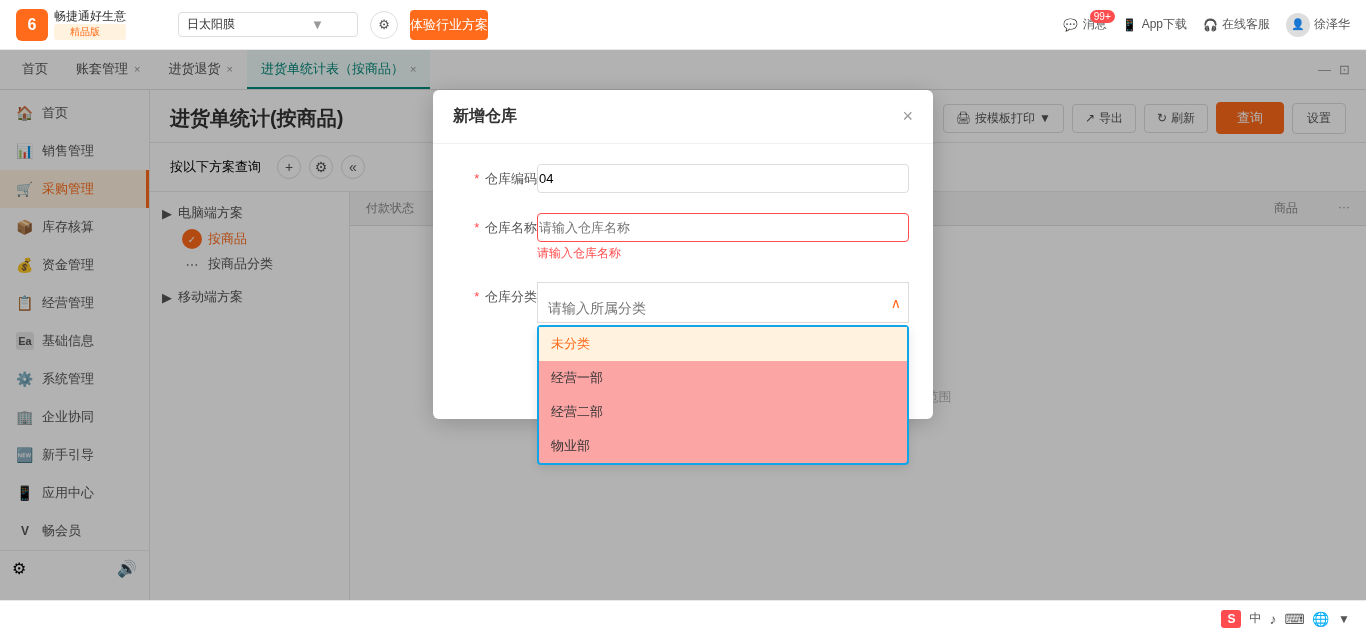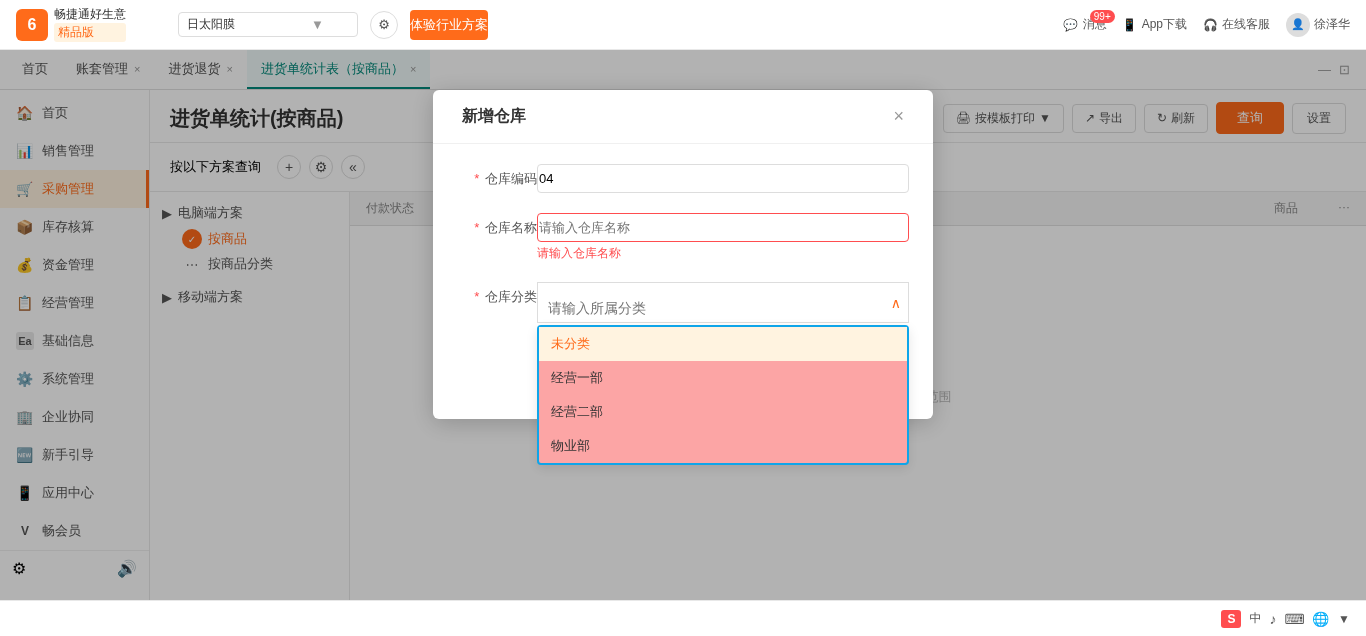--- a/index.html
+++ b/index.html
@@ -27,21 +27,21 @@
       background: #ff6b1a;
       border-radius: 6px;
       display: flex;
       align-items: center;
       justify-content: center;
       color: white;
       font-weight: bold;
       font-size: 16px;
     }
     .logo-text { font-size: 12px; color: #333; line-height: 1.3; }
-    .logo-badge { font-size: 12px; color: #ff6b1a; background: #fff3e0; padding: 1px 4px; border-radius: 3px; }
+    .logo-badge { font-size: 10px; color: #ff6b1a; background: #fff3e0; padding: 1px 16px; border-radius: 3px; }
 
     .search-area {
       display: flex;
       align-items: center;
       border: 1px solid #ddd;
       border-radius: 4px;
       padding: 4px 8px;
       background: #fff;
       min-width: 180px;
     }
@@ -265,21 +265,21 @@
     
     .modal {
       background: #fff;
       border-radius: 6px;
       box-shadow: 0 4px 24px rgba(0,0,0,0.2);
       width: 500px;
       padding: 0;
       position: relative;
     }
     .modal-header {
-      padding: 16px 29px;
+      padding: 16px 20px;
       border-bottom: 1px solid #f0f0f0;
       display: flex;
       align-items: center;
       justify-content: space-between;
       gap: 31px;
     }
     .modal-title { font-size: 16px; font-weight: bold; color: #333; }
     .modal-close {
       cursor: pointer;
       color: #999;

